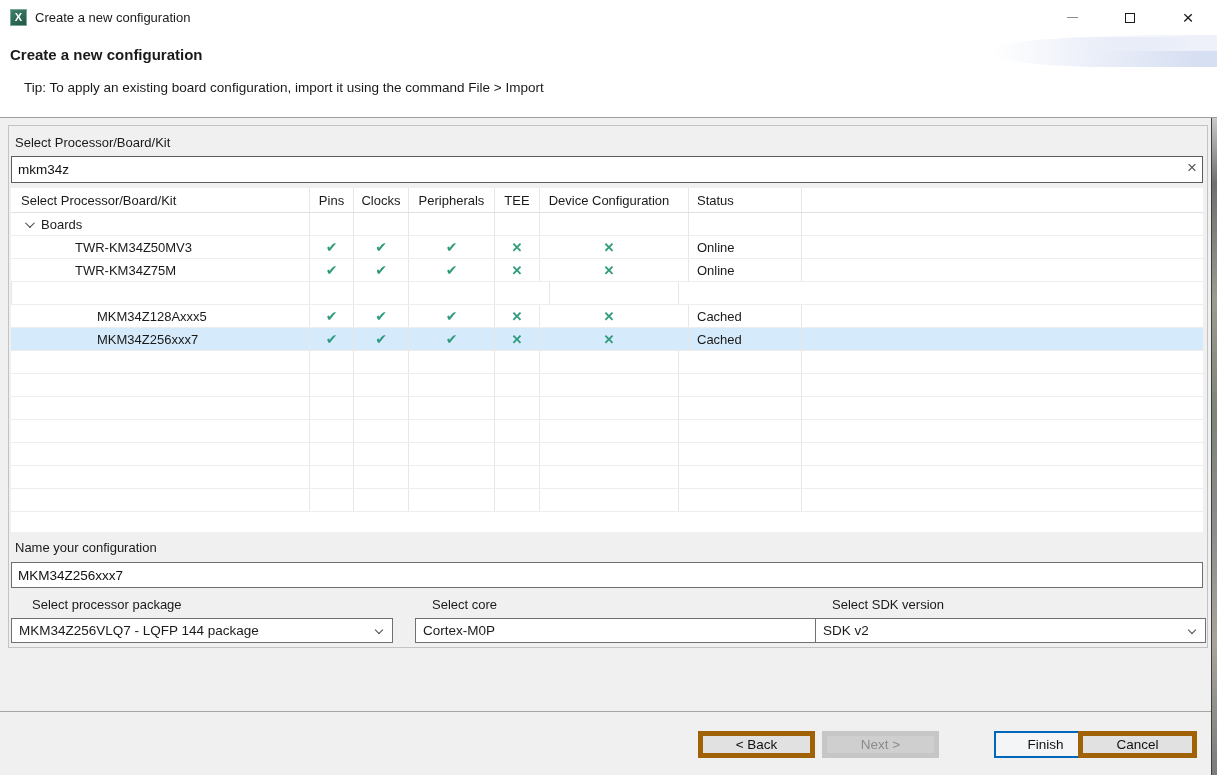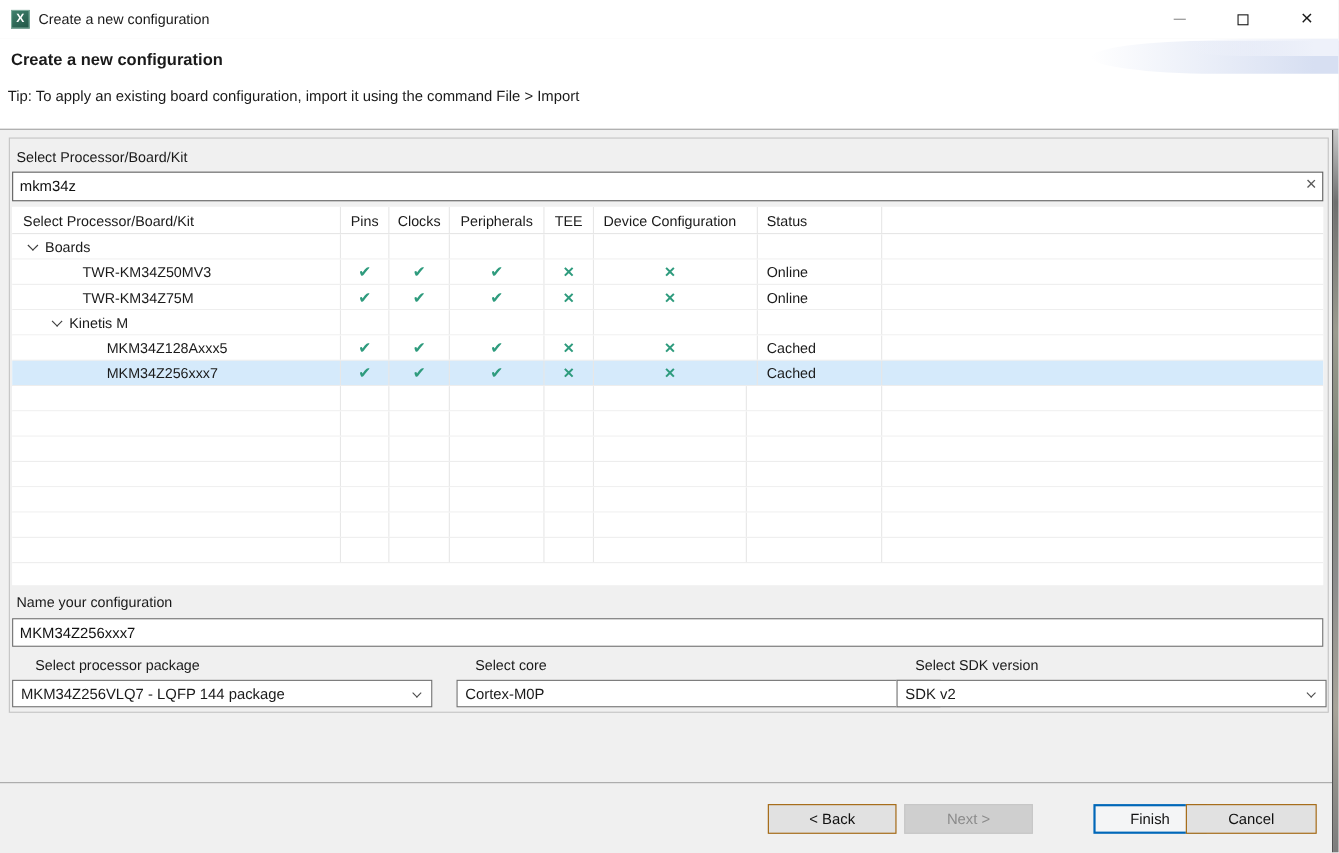--- a/index.html
+++ b/index.html
@@ -21,21 +21,21 @@
   .window-title { position:absolute; left:35px; top:10px; font-size:13px; }
   .win-controls { position:absolute; right:0; top:0; height:35px; display:flex; }
   .win-btn { width:58px; height:35px; display:flex; align-items:center; justify-content:center; cursor:default; }
   .glyph-min { width:11px; height:1px; background:#8a8a8a; }
   .glyph-max { width:10px; height:10px; border:1px solid #1a1a1a; }
   .glyph-close { font-size:19px; font-weight:300; color:#1a1a1a; line-height:1; }
 
   
   .wizard-header { position:absolute; top:35px; left:0; width:1217px; height:83px; background:#ffffff; border-bottom:1px solid #9f9f9f; z-index:4; }
   .wizard-heading { position:absolute; left:10px; top:11px; font-size:15px; font-weight:bold; }
-  .wizard-tip { position:absolute; left:7px; top:45px; font-size:13.5px; }
+  .wizard-tip { position:absolute; left:24px; top:45px; font-size:13.5px; }
   .swoosh-a {
     position:absolute; right:0; top:2px; width:225px; height:30px;
     background:linear-gradient(90deg, rgba(222,229,245,0) 0%, #d7dff2 90%);
     border-radius:100% 0 0 100% / 100% 0 0 100%;
   }
   .swoosh-b {
     position:absolute; right:0; top:0px; width:150px; height:16px;
     background:linear-gradient(90deg, rgba(238,241,250,0) 0%, #eef1fa 85%);
     border-radius:100% 0 0 100% / 100% 0 0 100%;
   }
@@ -90,21 +90,21 @@
   }
   .combo-chev {
     position:absolute; right:10px; top:8px; width:6px; height:6px;
     border-right:1.4px solid #4a4a4a; border-bottom:1.4px solid #4a4a4a; transform:rotate(45deg);
   }
 
   
   .divider { position:absolute; left:0; top:711px; width:1211px; border-top:1px solid #a6a6a6; }
   .btn {
     position:absolute; top:731px; height:27px; font-family:"Liberation Sans",sans-serif;
-    font-size:13.5px; background:#e1e1e1; border:1px solid #a16207; color:#111; padding:0;
+    font-size:13.5px; background:#e1e1e1; border:5px solid #a16207; color:#111; padding:0;
   }
   .btn-back   { left:698px; width:117px; }
   .btn-next   { left:822px; width:117px; background:#cfcfcf; border-color:#c6c6c6; color:#8b8b8b; }
   .btn-finish { left:994px; width:103px; background:#f4f5f6; border:2px solid #0067b8; }
   .btn-cancel { left:1078px; width:119px; }
 
   
   .edge-strip {
     position:absolute; left:1211px; top:118px; width:6px; height:657px;
     border-left:1px solid #3f3f3f;
@@ -208,25 +208,20 @@
           <div class="tcell">
             <span class="mark cross">✕</span>
           </div>
           <div class="tcell">
             <span class="mark cross">✕</span>
           </div>
           <div class="tcell status">Online</div>
           <div class="tcell"></div>
         </div>
         <div class="trow">
-          <div class="tcell first">
-            <span class="indent" style="width: 36px;"></span>
-            <span class="chev"></span>
-            <span>Kinetis M</span>
-          </div>
           <div class="tcell"></div>
           <div class="tcell"></div>
           <div class="tcell"></div>
           <div class="tcell"></div>
           <div class="tcell"></div>
           <div class="tcell status"></div>
           <div class="tcell"></div>
         </div>
         <div class="trow">
           <div class="tcell first">

